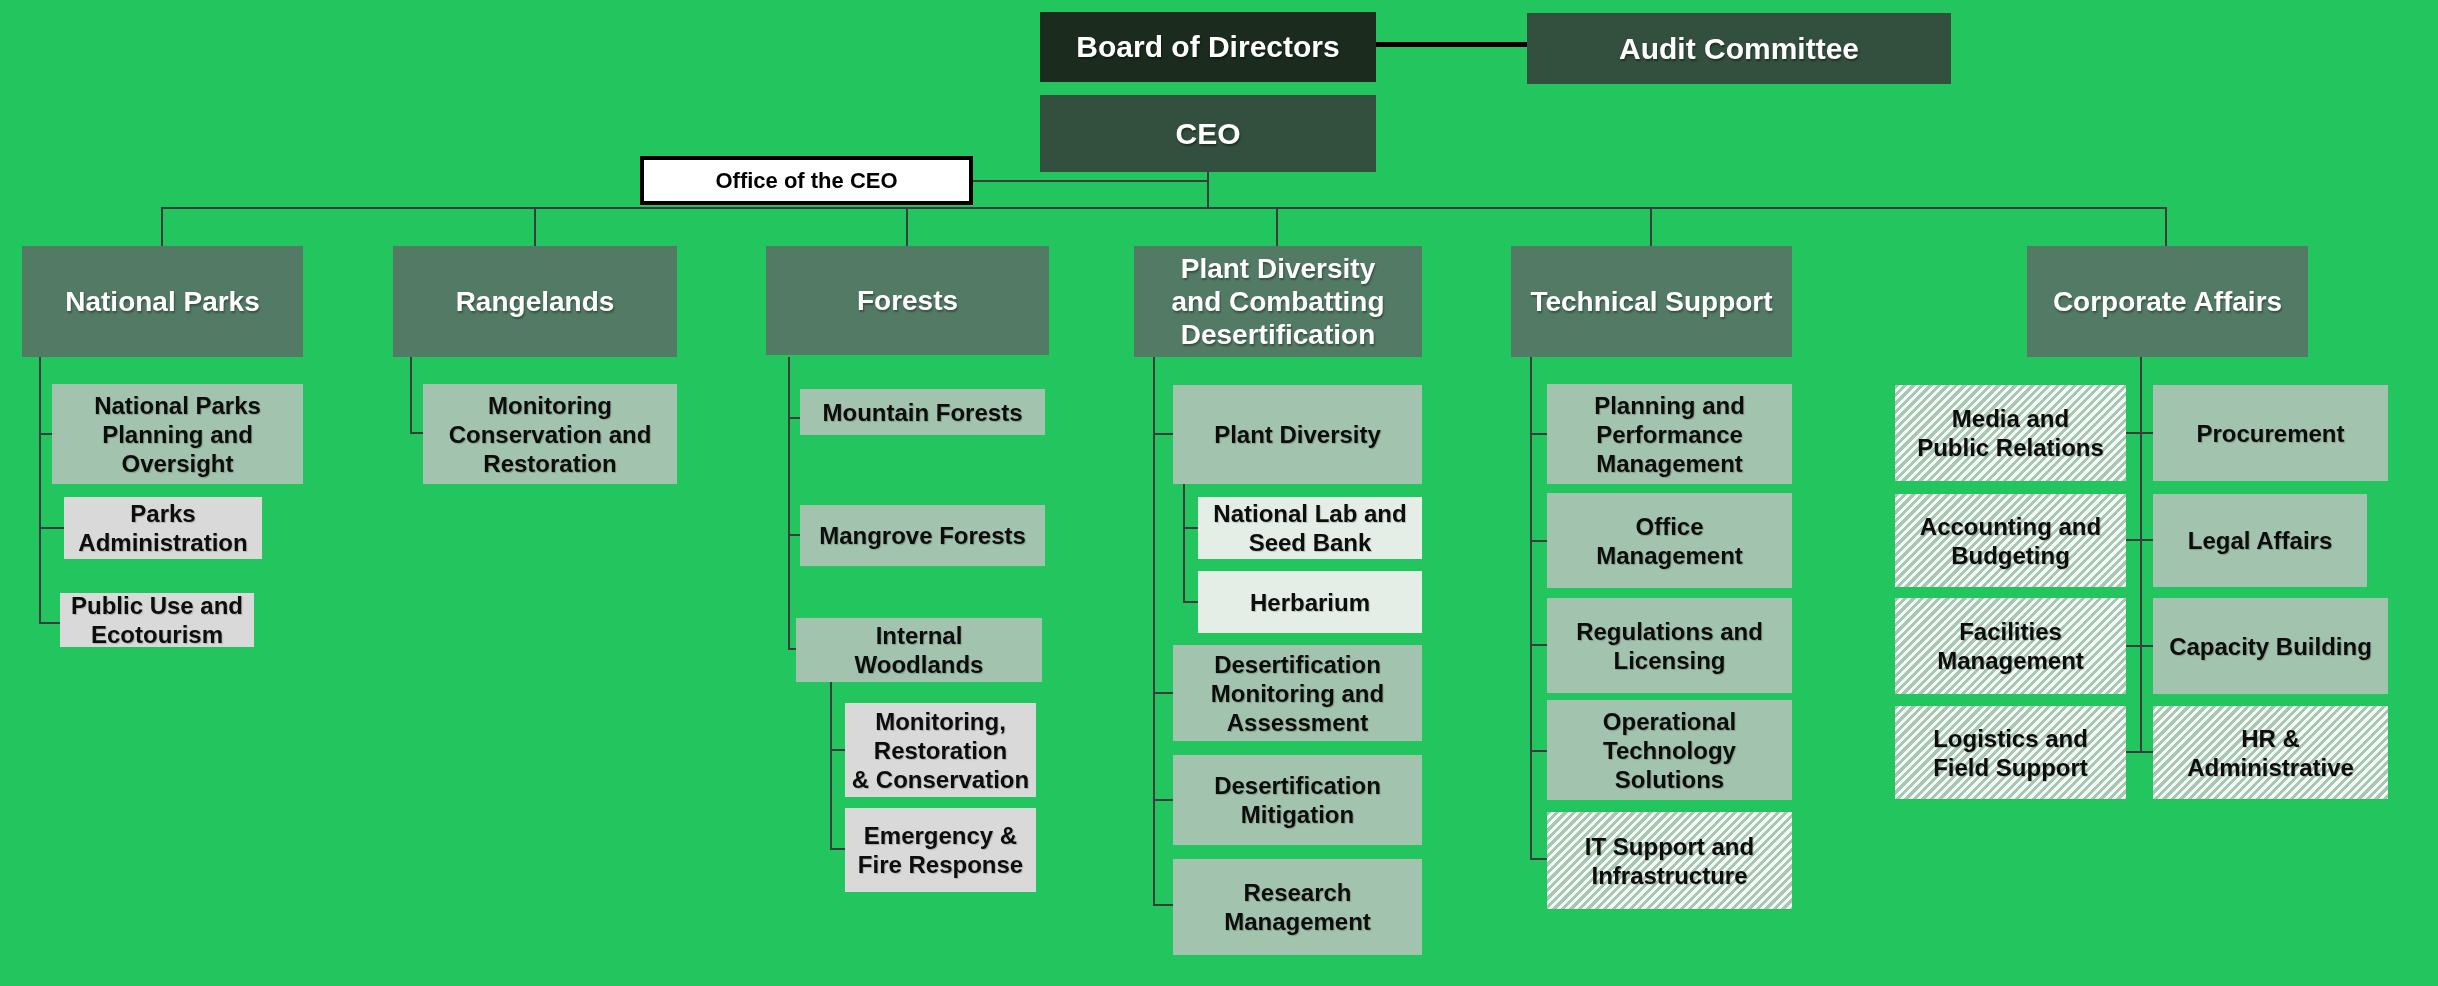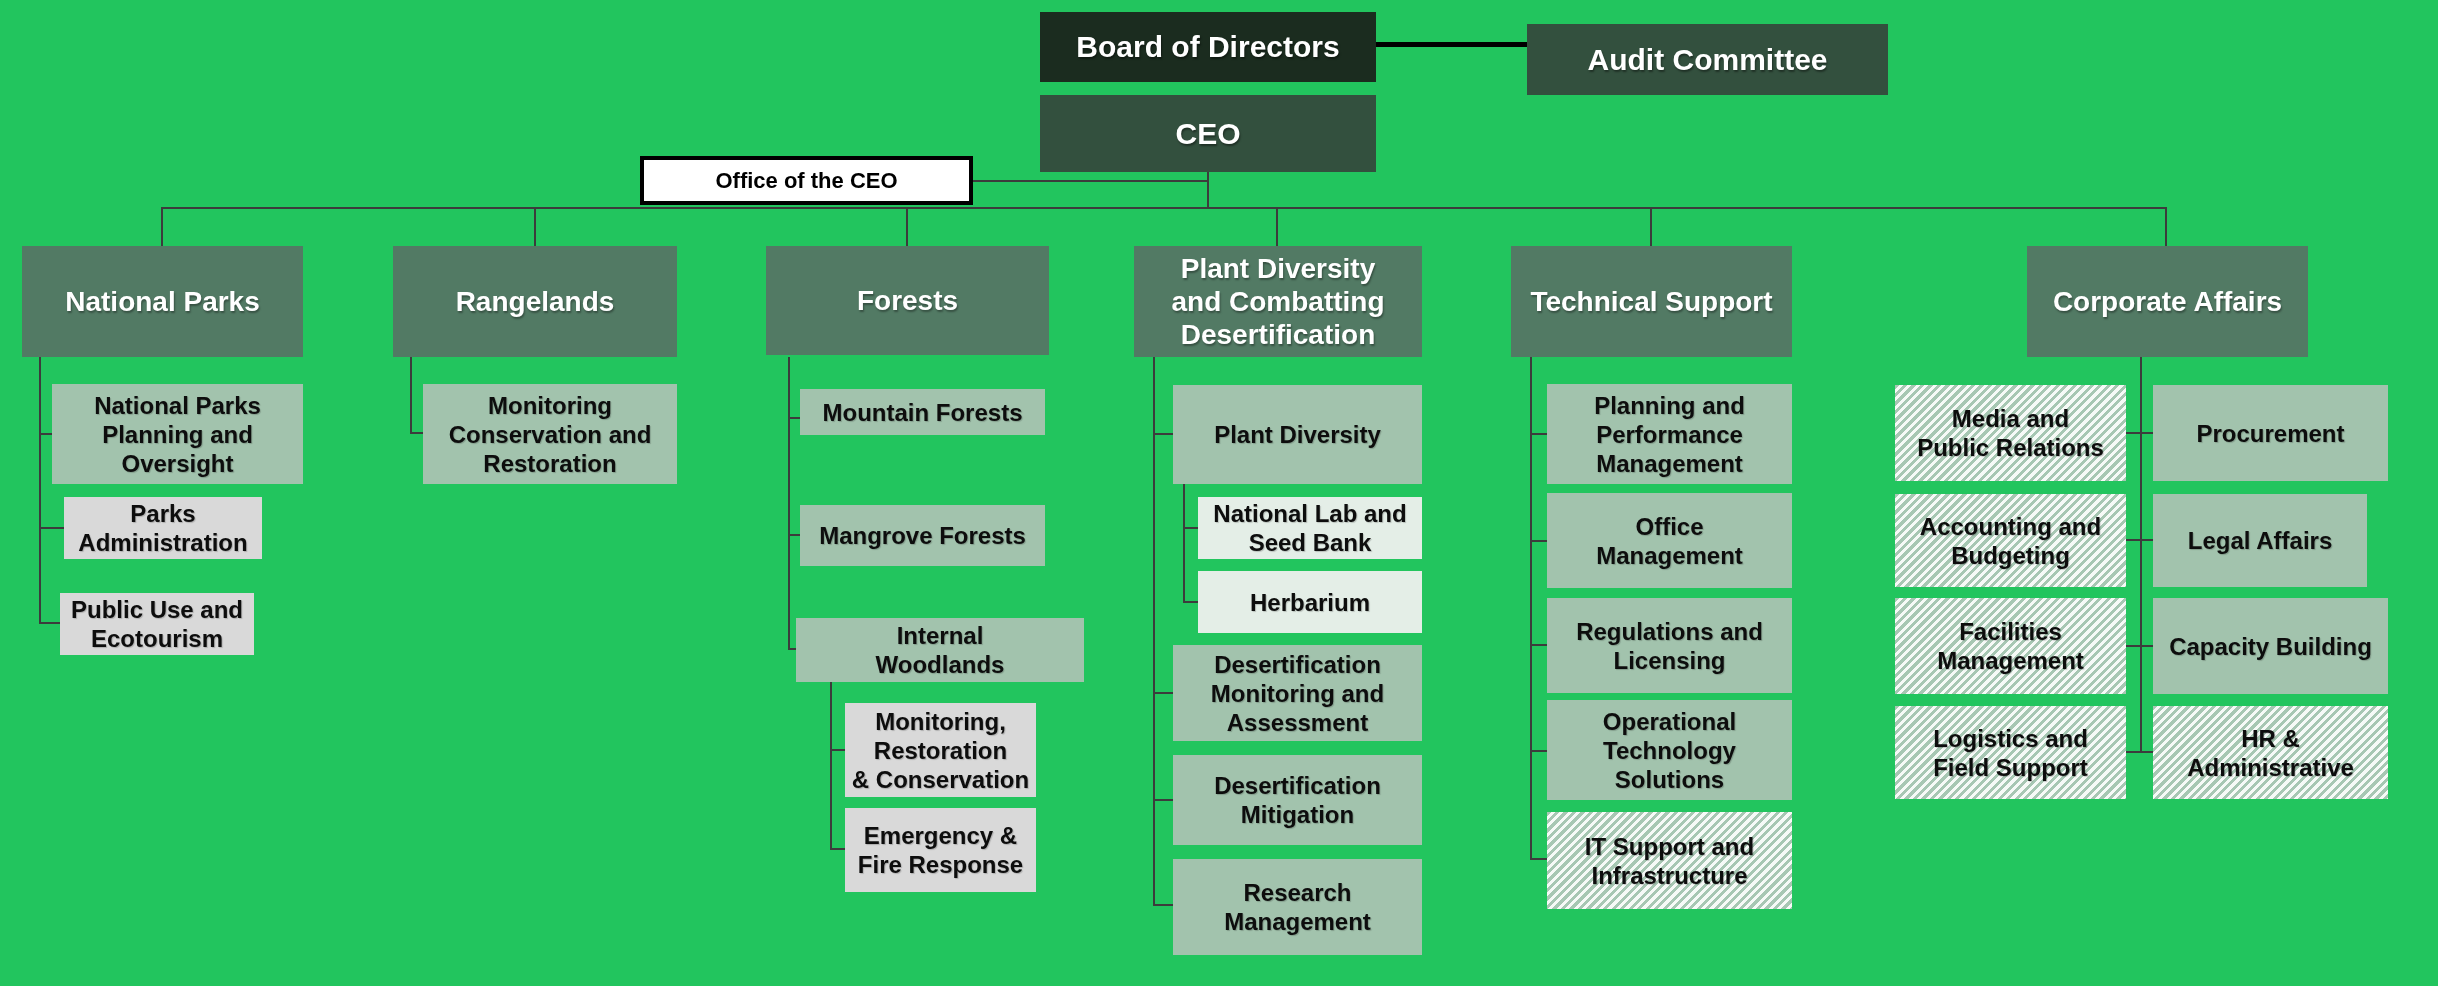--- a/index.html
+++ b/index.html
@@ -81,48 +81,48 @@
   <div class="ln" style="left:1530px;top:750px;width:17px;height:2px"></div>
   <div class="ln" style="left:1530px;top:858px;width:17px;height:2px"></div>
 
   <div class="ln" style="left:2140px;top:357px;width:2px;height:395px"></div>
   <div class="ln" style="left:2126px;top:432px;width:27px;height:2px"></div>
   <div class="ln" style="left:2126px;top:539px;width:27px;height:2px"></div>
   <div class="ln" style="left:2126px;top:645px;width:27px;height:2px"></div>
   <div class="ln" style="left:2126px;top:751px;width:27px;height:2px"></div>
 
   <div class="node board" style="left:1040px;top:12px;width:336px;height:70px">Board of Directors</div>
-  <div class="node exec" style="left:1527px;top:24px;width:361px;height:71px">Audit Committee</div>
+  <div class="node exec" style="left:1527px;top:13px;width:424px;height:71px">Audit Committee</div>
   <div class="node exec" style="left:1040px;top:95px;width:336px;height:77px">CEO</div>
   <div class="node office" style="left:640px;top:156px;width:333px;height:49px">Office of the CEO</div>
 
   <div class="node dept" style="left:22px;top:246px;width:281px;height:111px">National Parks</div>
   <div class="node dept" style="left:393px;top:246px;width:284px;height:111px">Rangelands</div>
   <div class="node dept" style="left:766px;top:246px;width:283px;height:109px">Forests</div>
   <div class="node dept" style="left:1134px;top:246px;width:288px;height:111px">Plant Diversity
 and Combatting
 Desertification</div>
   <div class="node dept" style="left:1511px;top:246px;width:281px;height:111px">Technical Support</div>
   <div class="node dept" style="left:2027px;top:246px;width:281px;height:111px">Corporate Affairs</div>
 
   <div class="node unit" style="left:52px;top:384px;width:251px;height:100px">National Parks
 Planning and
 Oversight</div>
   <div class="node unit gray" style="left:64px;top:497px;width:198px;height:62px">Parks
 Administration</div>
-  <div class="node unit gray" style="left:60px;top:593px;width:194px;height:62px">Public Use and
+  <div class="node unit gray" style="left:60px;top:593px;width:194px;height:54px">Public Use and
 Ecotourism</div>
 
   <div class="node unit" style="left:423px;top:384px;width:254px;height:100px">Monitoring
 Conservation and
 Restoration</div>
 
   <div class="node unit" style="left:800px;top:389px;width:245px;height:46px">Mountain Forests</div>
   <div class="node unit" style="left:800px;top:505px;width:245px;height:61px">Mangrove Forests</div>
-  <div class="node unit" style="left:796px;top:618px;width:288px;height:64px">Internal
+  <div class="node unit" style="left:796px;top:618px;width:246px;height:64px">Internal
 Woodlands</div>
   <div class="node unit gray" style="left:845px;top:703px;width:191px;height:94px">Monitoring,
 Restoration
 &amp; Conservation</div>
   <div class="node unit gray" style="left:845px;top:808px;width:191px;height:84px">Emergency &amp;
 Fire Response</div>
 
   <div class="node unit" style="left:1173px;top:385px;width:249px;height:99px">Plant Diversity</div>
   <div class="node unit pale" style="left:1198px;top:497px;width:224px;height:62px">National Lab and
 Seed Bank</div>

